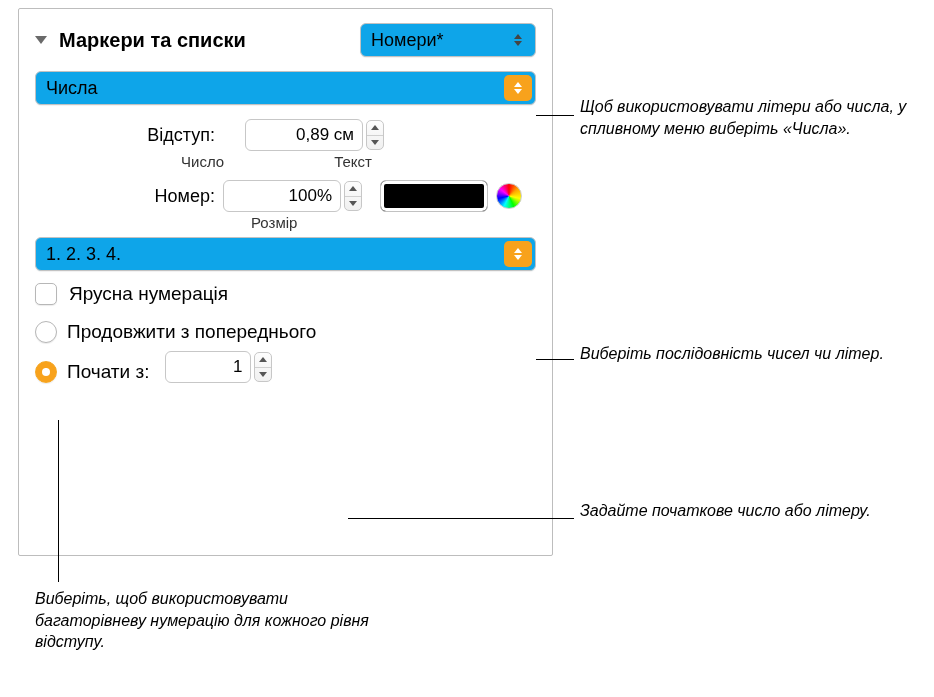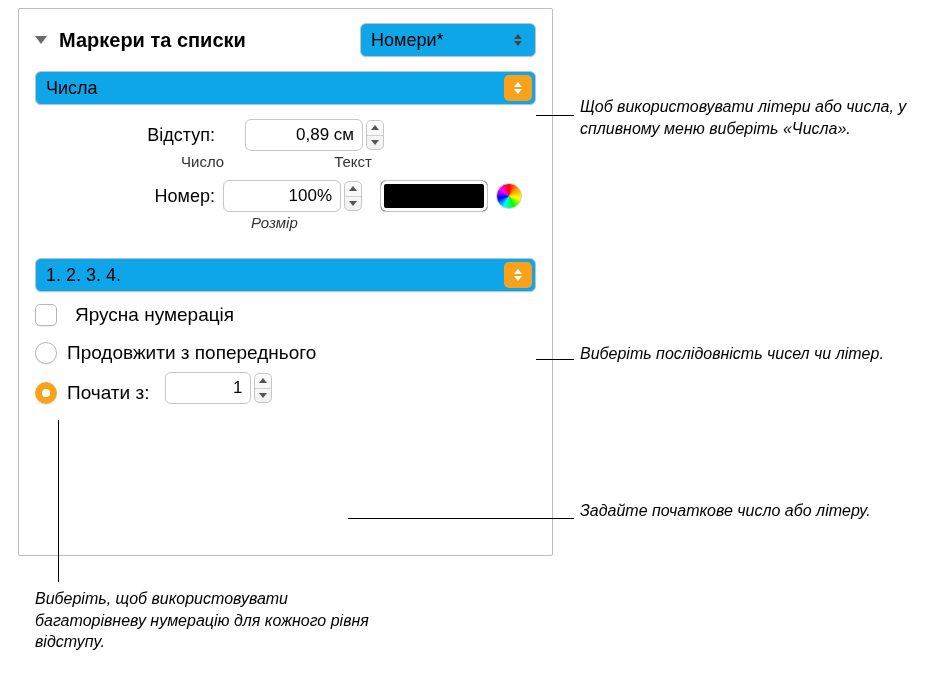--- a/index.html
+++ b/index.html
@@ -123,21 +123,21 @@
     background:#000; margin-left:18px;
     box-shadow: inset 0 0 0 3px #fff;
   }
   .color-wheel {
     width:26px;height:26px;border-radius:50%;
     margin-left:8px;
     background: conic-gradient(red,orange,yellow,lime,cyan,blue,magenta,red);
     border:1px solid #ccc;
   }
 
-  .checkbox-row { display:flex; align-items:center; gap:18px; margin:12px 0 16px 0;}
+  .checkbox-row { display:flex; align-items:center; gap:12px; margin:12px 0 16px 0;}
   .chk {
     width:22px;height:22px;border:1px solid #b7b7b7;border-radius:5px;background:#fff;
     box-shadow:0 1px 1px rgba(0,0,0,0.08);
   }
   .radio-row { display:flex; align-items:flex-end; gap:10px; margin:8px 0;}
   .radio {
     width:22px;height:22px;border:1px solid #b7b7b7;border-radius:50%;background:#fff;
     box-shadow:0 1px 1px rgba(0,0,0,0.08);
     display:flex;align-items:center;justify-content:center;
   }
@@ -225,21 +225,21 @@
               <div class="tri-up"></div>
             </div>
             <div class="half">
               <div class="tri-down"></div>
             </div>
         </div>
       </div>
       <div class="color-well"></div>
       <div class="color-wheel"></div>
     </div>
-    <div class="sublabels" style="margin-bottom:27px;font-style:italic;">
+    <div class="sublabels" style="margin-bottom:6px;">
       <div class="sublab" style="margin-left:136px">Розмір</div>
     </div>
   </div>
 
   <div class="popup orange full" style="margin-bottom:10px;">
     <span>1. 2. 3. 4.</span>
     <div class="chev-btn">
       <div class="chev-up-down">
           <div class="tri-up"></div>
           <div class="tri-down"></div>

